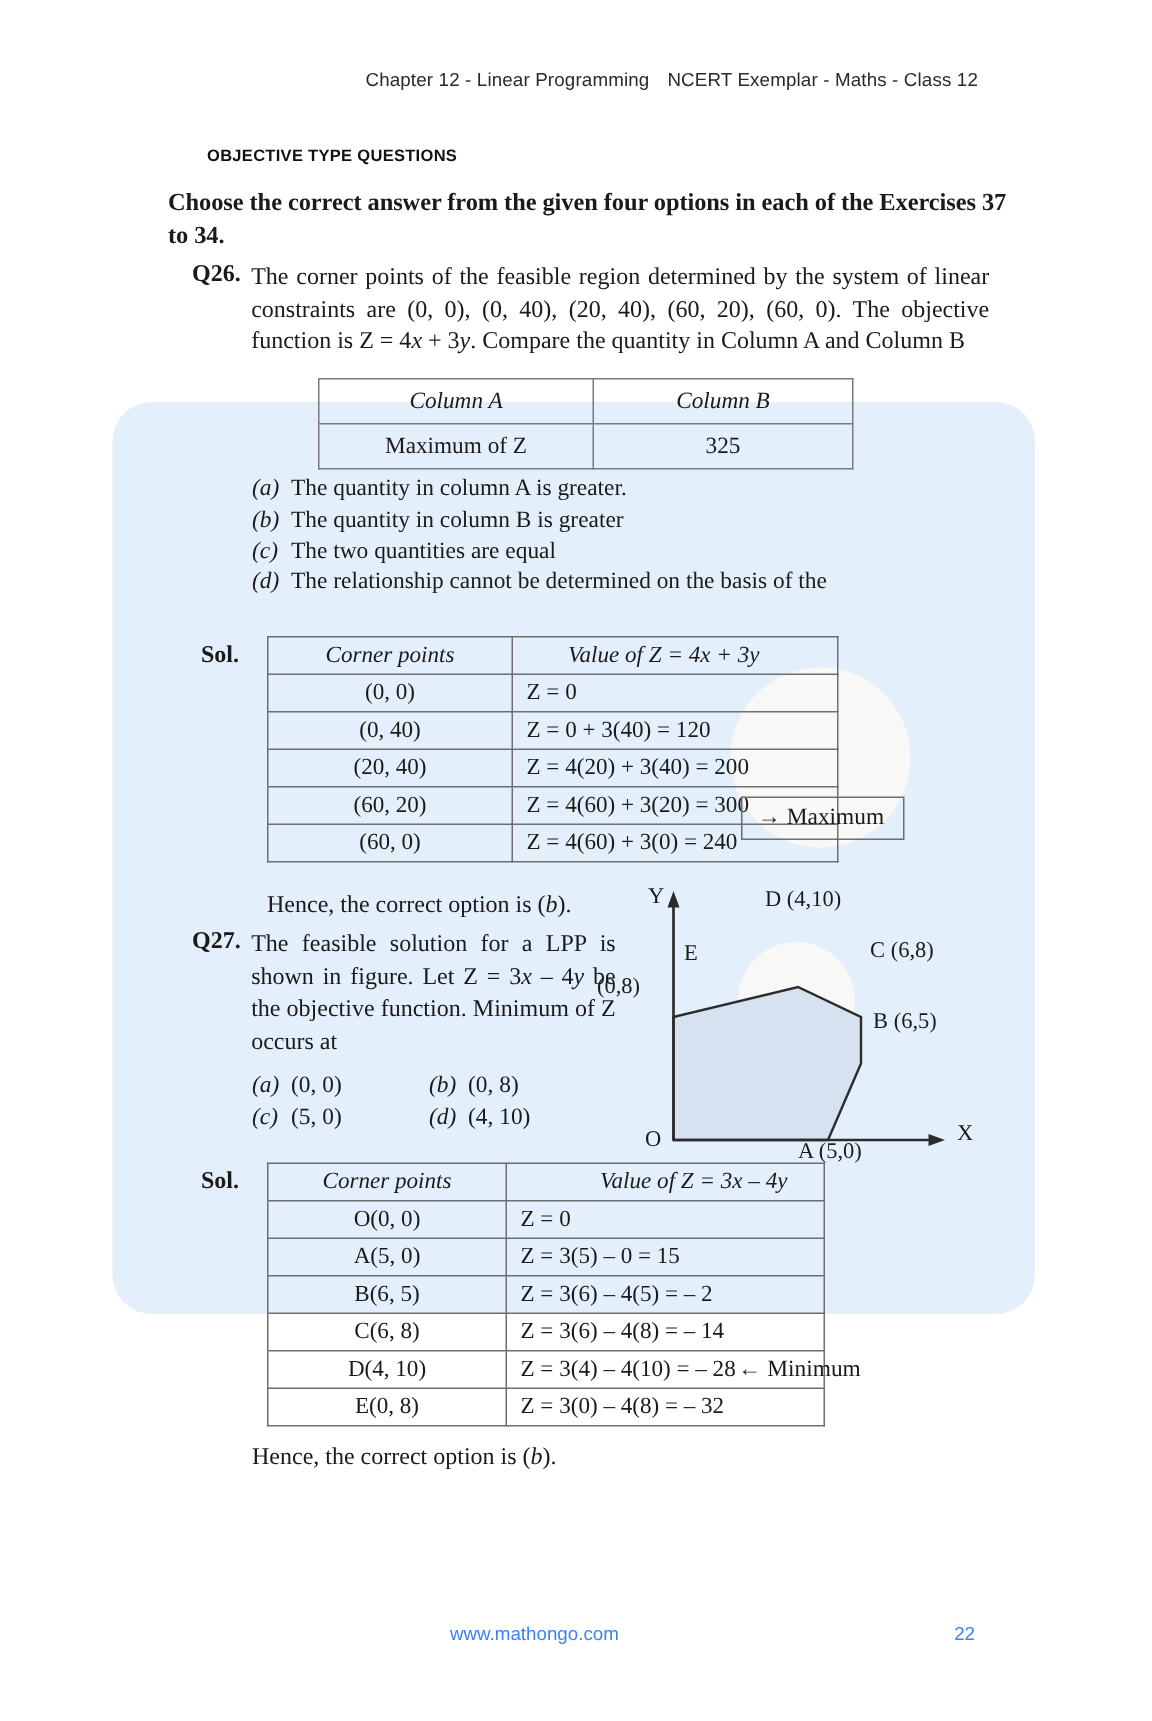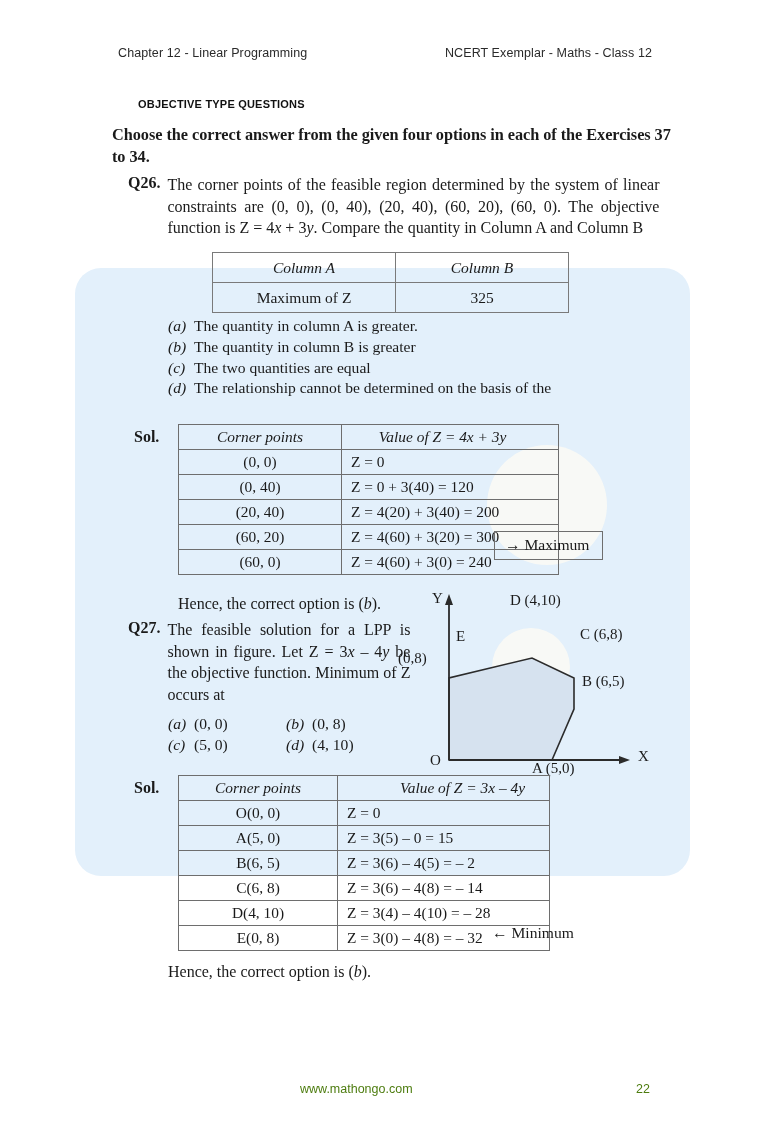--- a/index.html
+++ b/index.html
@@ -48,21 +48,21 @@
 
   .content { position: relative; z-index: 2; }
 
   
   .runhead {
     position: absolute;
     top: 46px;
     left: 118px;
     width: 534px;
     display: flex;
-    justify-content: space-between;
+    justify-content: flex-end;
     font-family: "Liberation Sans", sans-serif;
     font-size: 12.5px;
     color: #2a2a2a;
     letter-spacing: .1px;
     gap: 12px;
   }
 
   
   .sec-title {
     position: absolute;
@@ -175,21 +175,21 @@
     font-size: 15.6px;
     white-space: nowrap;
   }
   #anno-max {
     left: 494px;
     top: 531px;
     border: 1px solid #6e6e6e;
     padding: 4px 13px 5px 10px;
     background: transparent;
   }
-  #anno-min { left: 492px; top: 924px; }
+  #anno-min { left: 492px; top: 904px; }
 
   
   .hence { position: absolute; font-size: 16px; }
   #hence1 { left: 178px; top: 595px; }
   #hence2 { left: 168px; top: 963px; }
 
   
   #figure {
     position: absolute;
     left: 424px;
@@ -207,21 +207,21 @@
   
   .footer {
     position: absolute;
     top: 1082px;
     left: 300px;
     width: 350px;
     display: flex;
     justify-content: space-between;
     font-family: "Liberation Sans", sans-serif;
     font-size: 12.5px;
-    color: #4d7c0f;
+    color: #3b82f6;
   }
 </style>
 </head>
 <body>
 
 <div class="page">
 
   <div class="blue-panel"></div>
   <div class="wm-blob wm1"></div>
   <div class="wm-blob wm2"></div>

